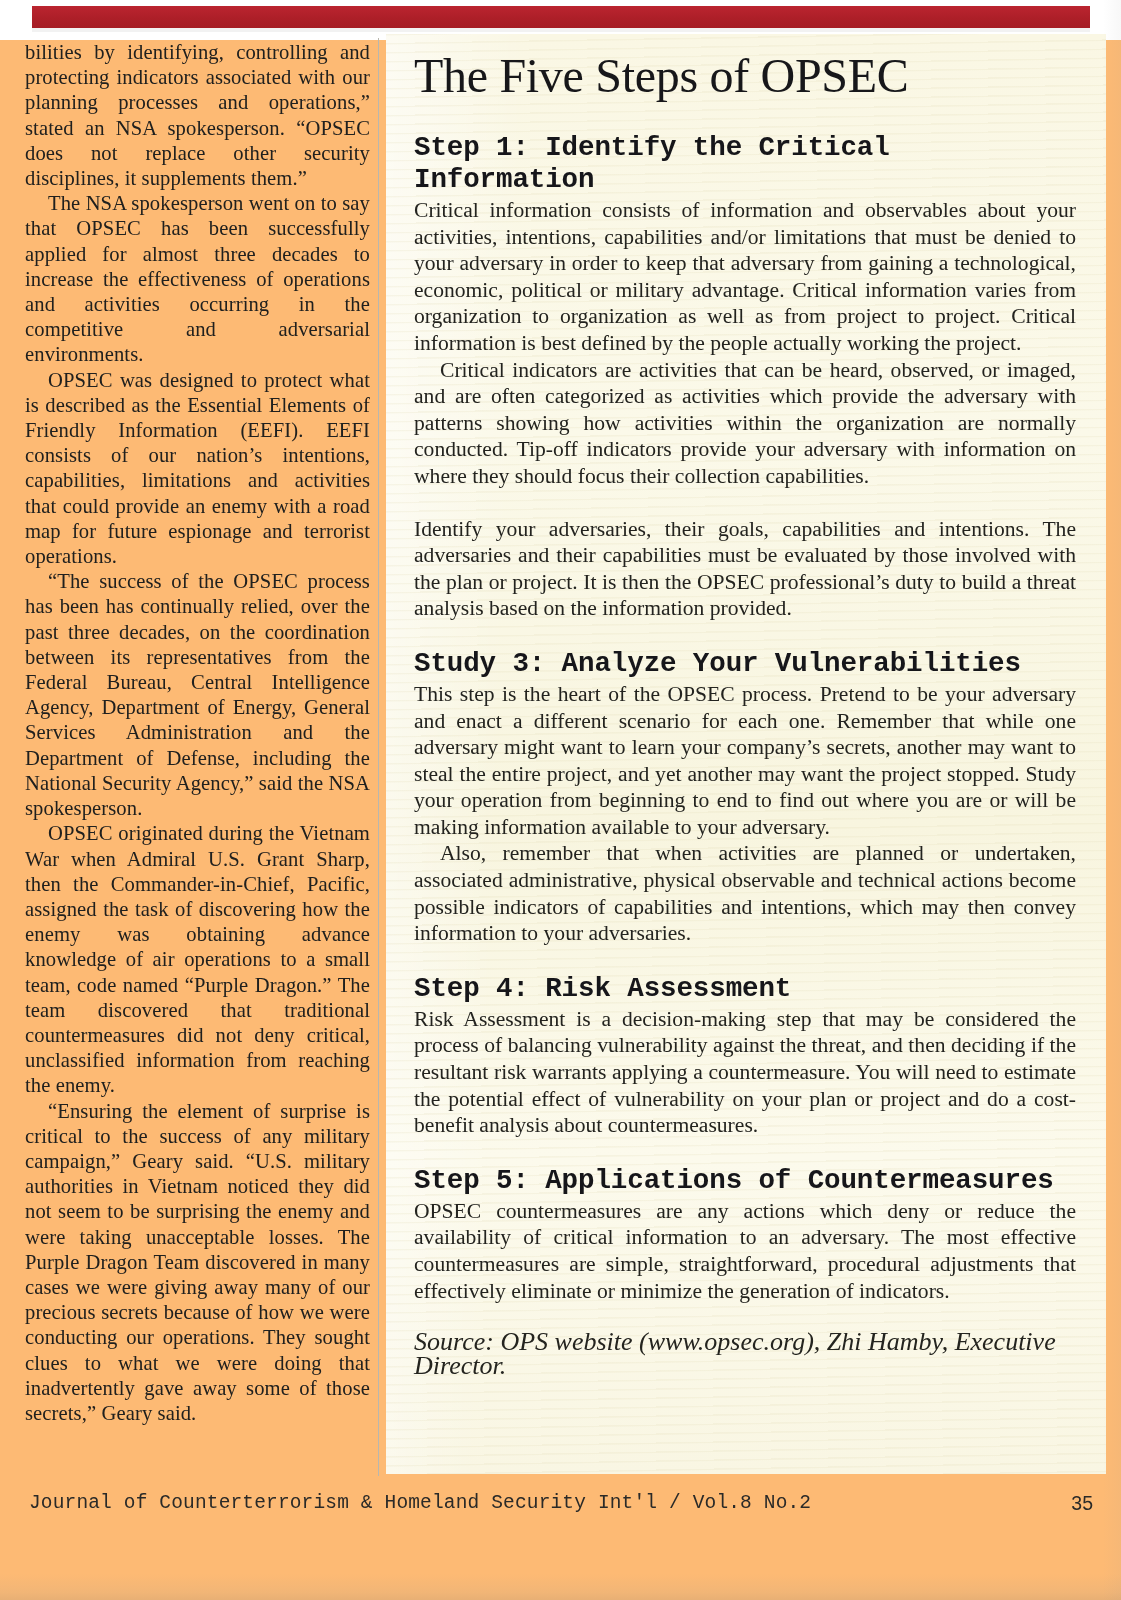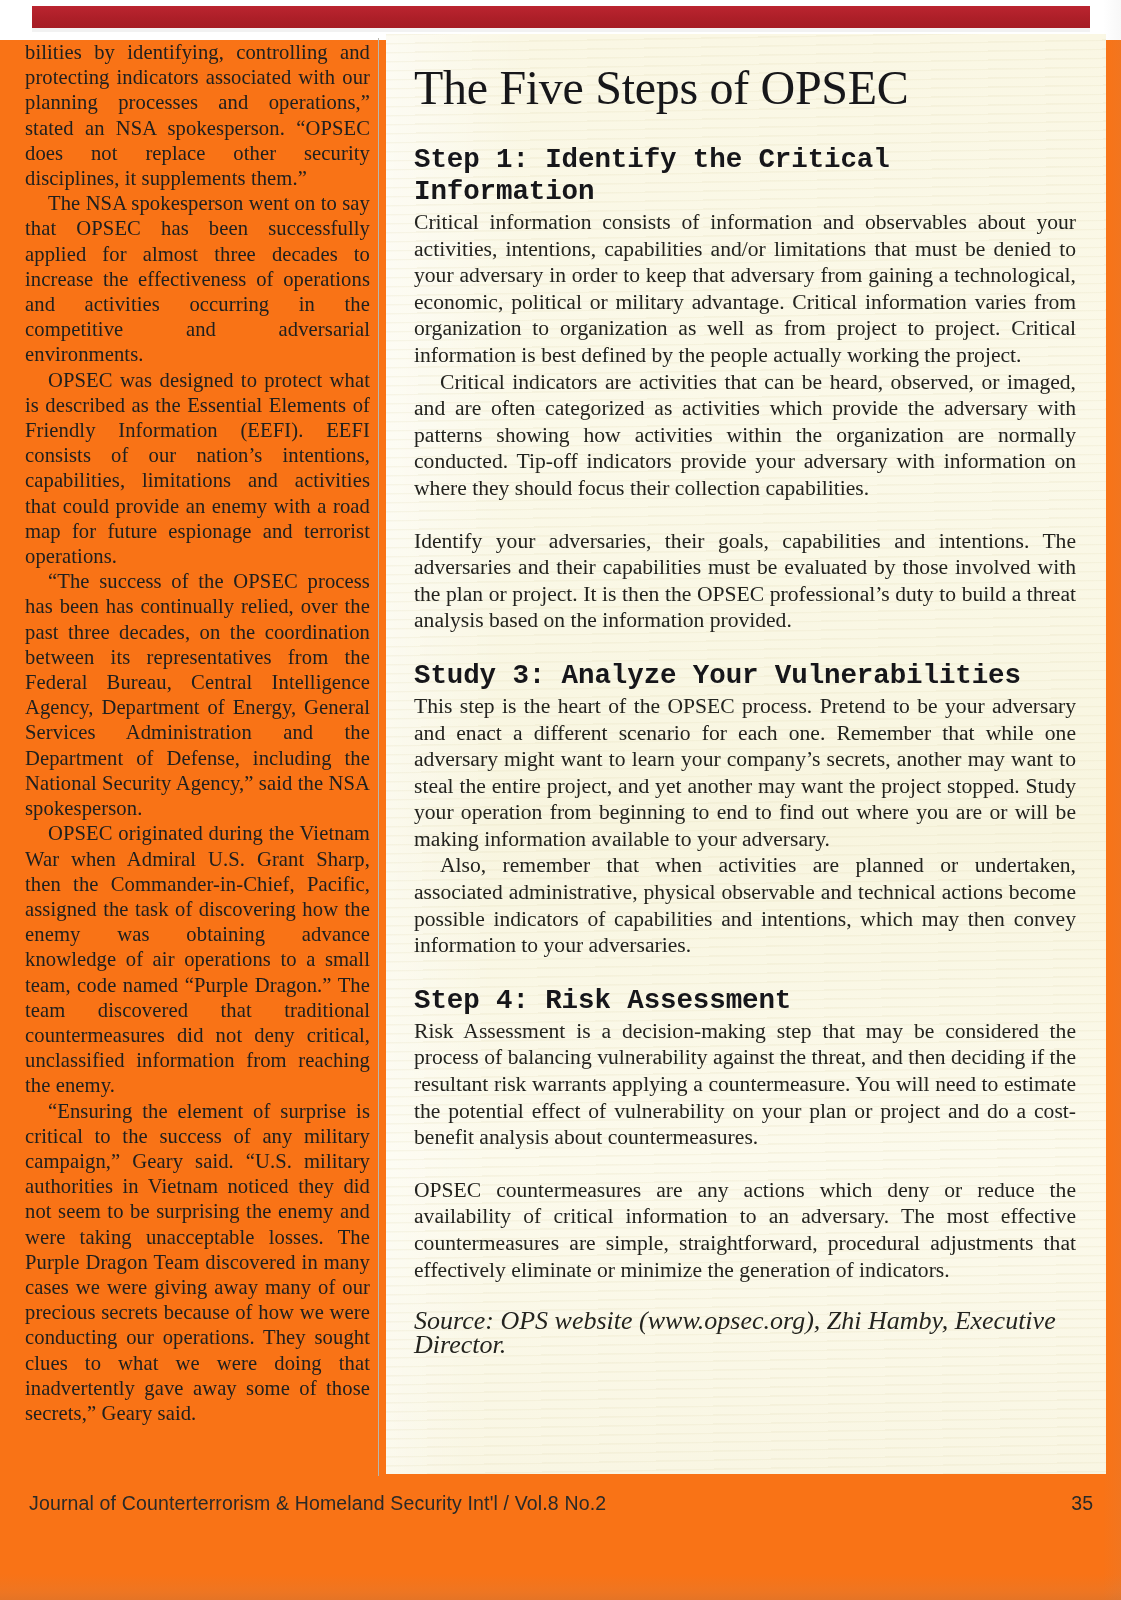--- a/index.html
+++ b/index.html
@@ -11,21 +11,21 @@
     width: 1121px;
     height: 1600px;
     overflow: hidden;
     font-family: "Liberation Serif", serif;
     color: #1a1a18;
   }
   .page {
     position: relative;
     width: 1121px;
     height: 1600px;
-    background: #f97316;
+    background: #fdba74;
   }
 
   
   .banner-wrap {
     position: absolute;
     left: 0; top: 0;
     width: 1121px;
     height: 40px;
     background: #ffffff;
   }
@@ -100,21 +100,21 @@
   .panel:before {
     content: "";
     position: absolute;
     left: 0; right: 0; top: 0; bottom: 0;
     background:
       repeating-linear-gradient(179deg, rgba(226,219,183,0.22) 0px, rgba(226,219,183,0.22) 1px, rgba(255,255,255,0) 2px, rgba(255,255,255,0) 9px);
     pointer-events: none;
   }
   .panel-inner {
     position: relative;
-    padding: 28px 30px 0 28px;
+    padding: 16px 30px 0 28px;
   }
   h1.headline {
     margin: 0 0 30px 0;
     font-size: 48px;
     line-height: 52px;
     font-weight: normal;
     letter-spacing: -0.3px;
     color: #17171a;
     font-family: "Liberation Serif", serif;
   }
@@ -151,21 +151,21 @@
     position: absolute;
     left: 0;
     top: 1492px;
     width: 1121px;
     height: 108px;
   }
   .footer-text {
     position: absolute;
     left: 29px;
     top: 0px;
-    font-family: Liberation Sans, sans-serif;
+    font-family: Liberation Mono, monospace;
     font-size: 19.5px;
     letter-spacing: 0.15px;
     color: #2a2a28;
     white-space: nowrap;
   }
   .footer-page {
     position: absolute;
     right: 28px;
     top: 0px;
     font-family: "Liberation Sans", sans-serif;
@@ -230,20 +230,21 @@
           <p class="body">This step is the heart of the OPSEC process. Pretend to be your adversary and enact a different scenario for each one. Remember that while one adversary might want to learn your company’s secrets, another may want to steal the entire project, and yet another may want the project stopped. Study your operation from beginning to end to find out where you are or will be making information available to your adversary.</p>
           <p class="body indent">Also, remember that when activities are planned or undertaken, associated administrative, physical observable and technical actions become possible indicators of capabilities and intentions, which may then convey information to your adversaries.</p>
         </div>
 
         <div class="section">
           <h2 class="step">Step 4: Risk Assessment</h2>
           <p class="body">Risk Assessment is a decision-making step that may be considered the process of balancing vulnerability against the threat, and then deciding if the resultant risk warrants applying a countermeasure. You will need to estimate the potential effect of vulnerability on your plan or project and do a cost-benefit analysis about countermeasures.</p>
         </div>
 
         <div class="section">
+          <h2 class="step">Step 5: Applications of Countermeasures</h2>
           <p class="body">OPSEC countermeasures are any actions which deny or reduce the availability of critical information to an adversary. The most effective countermeasures are simple, straightforward, procedural adjustments that effectively eliminate or minimize the generation of indicators.</p>
         </div>
 
         <p class="source">Source: OPS website (www.opsec.org), Zhi Hamby, Executive Director.</p>
 
       </div>
     </div>
 
   </div>
 

